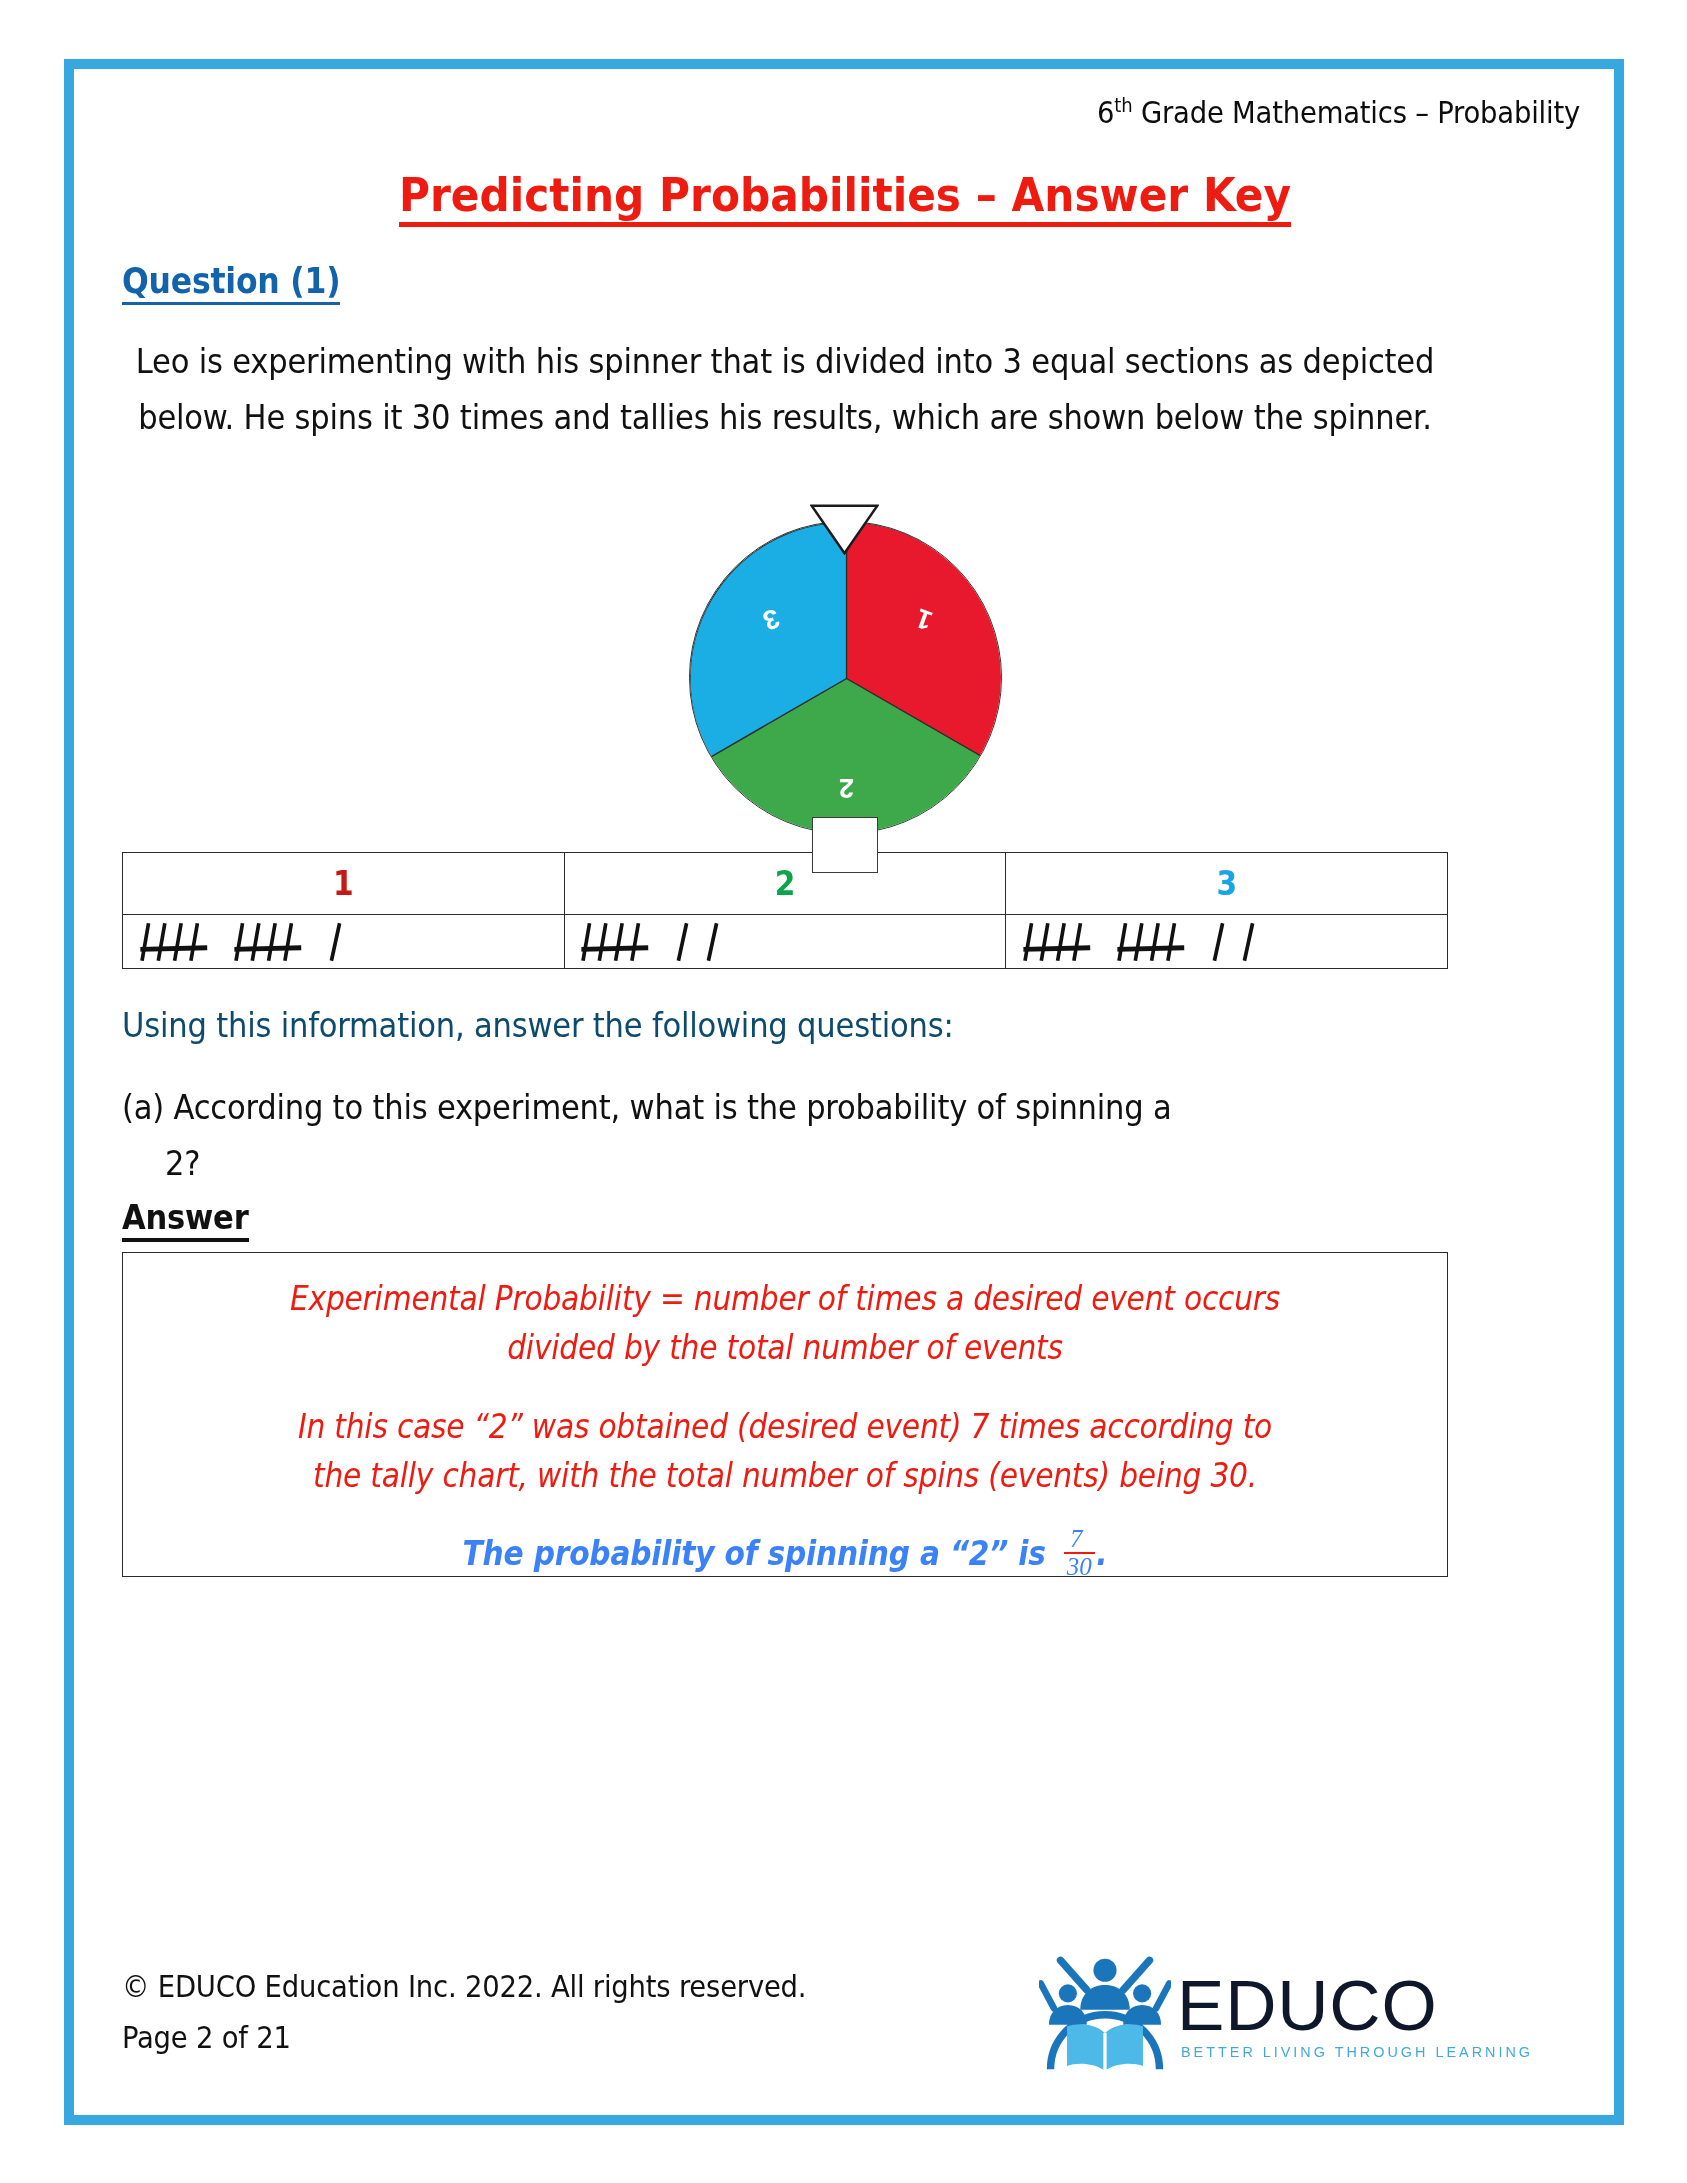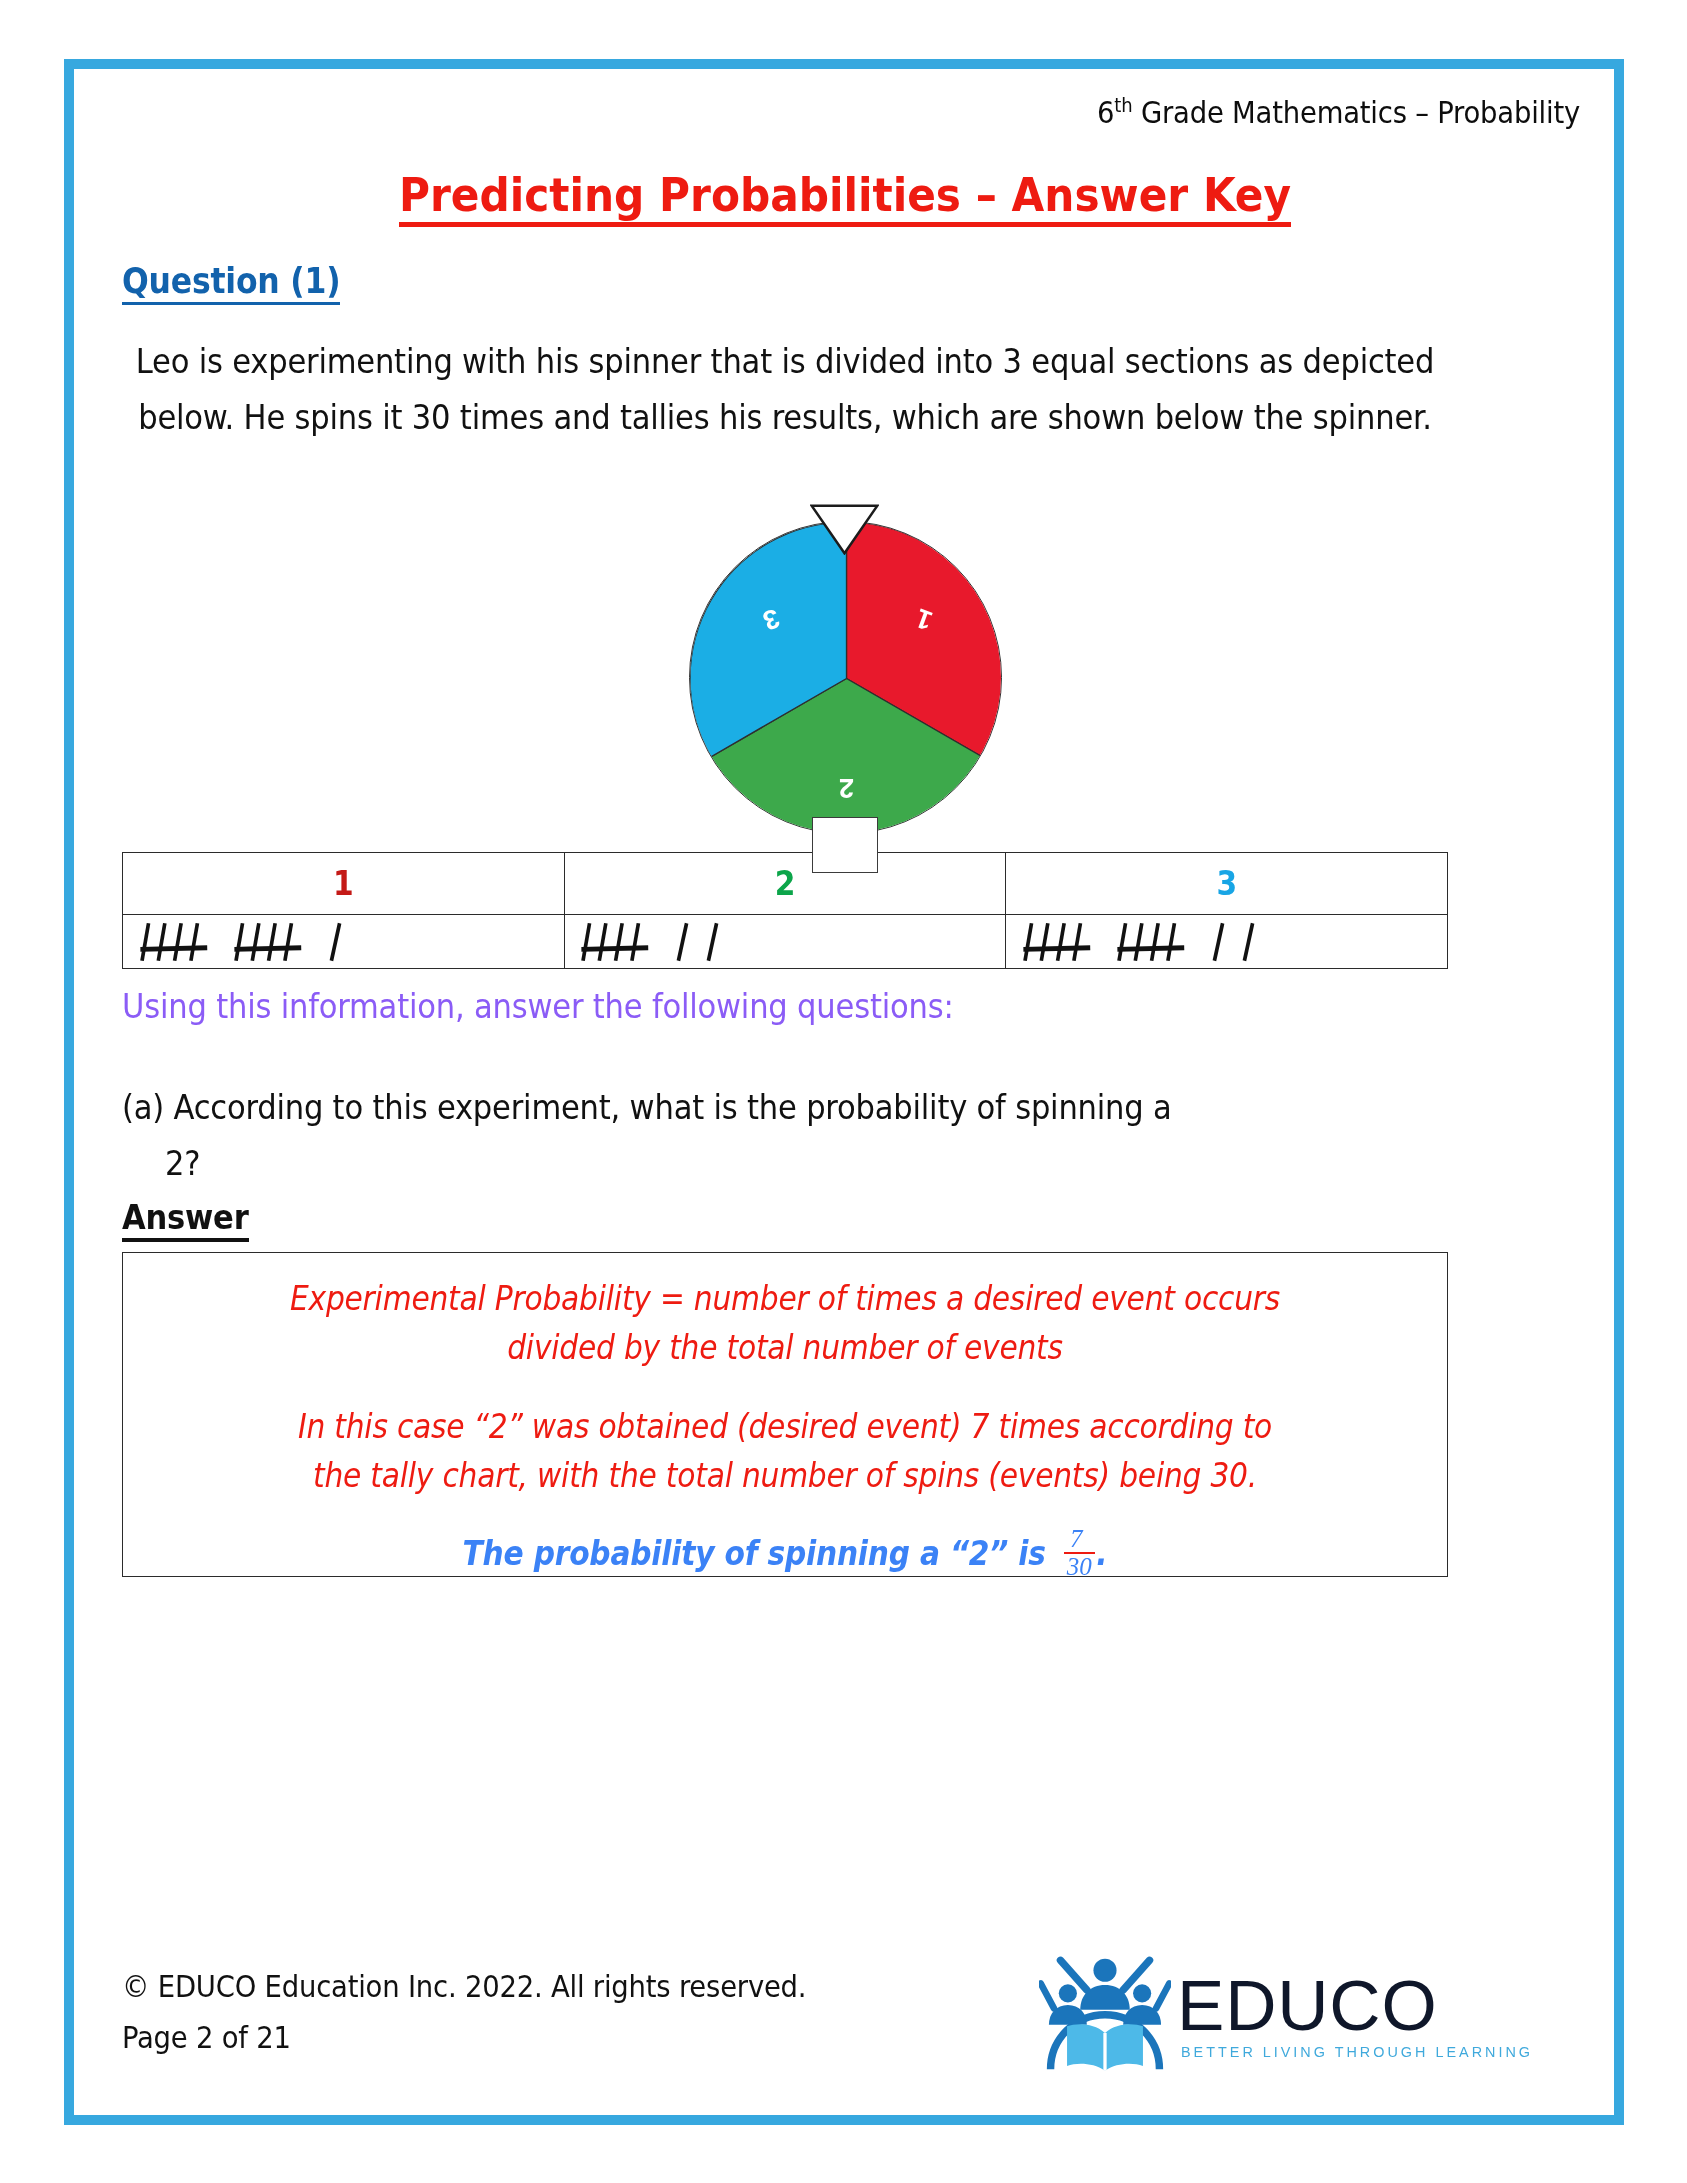--- a/index.html
+++ b/index.html
@@ -177,23 +177,23 @@
   .tally-marks {
     display: flex;
     align-items: center;
     gap: 15px;
   }
 
   
   .using-line {
     position: absolute;
     left: 35px;
-    top: 908px;
+    top: 927px;
     font-size: 34px;
-    color: #8b5cf6;
+    color: #0c4a6e;
   }
   .part-a {
     position: absolute;
     left: 35px;
     top: 1001px;
     width: 1310px;
     font-size: 34px;
     line-height: 56px;
     color: #111111;
   }

